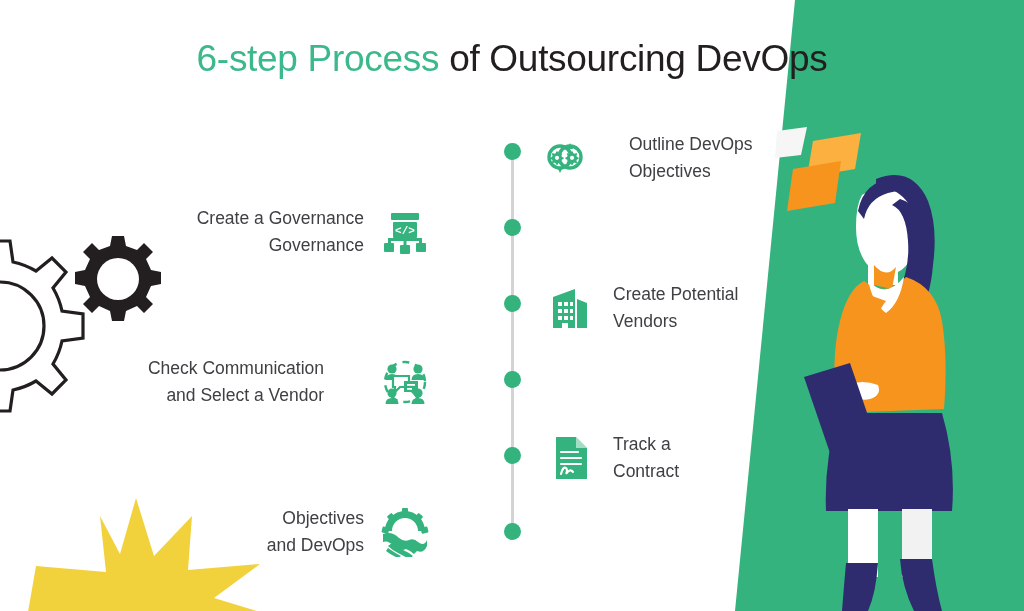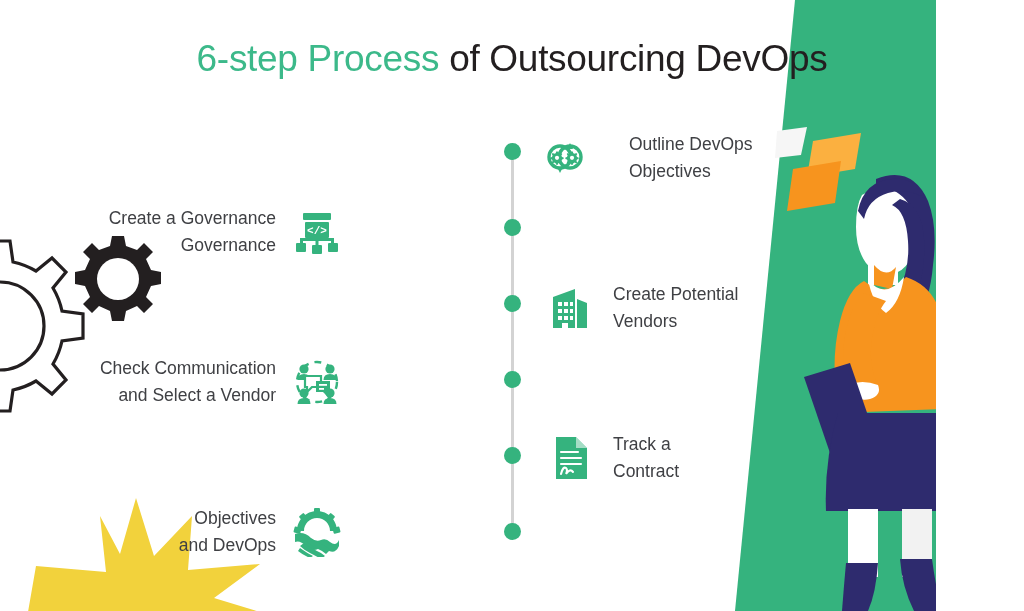--- a/index.html
+++ b/index.html
@@ -5,21 +5,21 @@
   * { box-sizing: border-box; margin: 0; padding: 0; }
   html, body { width: 1024px; height: 611px; }
   body {
     font-family: "Liberation Sans", sans-serif;
     background: #ffffff;
     overflow: hidden;
     position: relative;
   }
   #stage {
     position: relative;
-    width: 936px;
+    width: 1024px;
     height: 611px;
     background: #ffffff;
     overflow: hidden;
   }
 
   
   .art { position: absolute; }
 
   #green-wedge { left: 735px; top: 0; width: 289px; height: 611px; }
   #gears-left  { left: -78px; top: 228px; width: 260px; height: 215px; }
@@ -75,21 +75,21 @@
   
   .step.left { flex-direction: row; }
   .step.left .step-label { text-align: right; margin-right: 16px; }
   
   .step.right .step-label { text-align: left; margin-left: 18px; }
 
   
   #step-1 { left: 540px; top: 128px; gap: 21px; }
   #step-2 { right: 594px; top: 202px; }
   #step-3 { left: 545px; top: 278px; }
-  #step-4 { right: 594px; top: 352px; }
+  #step-4 { right: 594px; top: 352px; gap: 40px; }
   #step-5 { left: 545px; top: 428px; }
   #step-6 { right: 594px; top: 502px; }
 </style>
 </head>
 <body>
 
 <div id="stage">
 
   <svg class="art" id="green-wedge" viewBox="0 0 289 611" width="289" height="611" aria-hidden="true">
     <polygon points="60,0 289,0 289,611 0,611" fill="#35b37e"></polygon>

